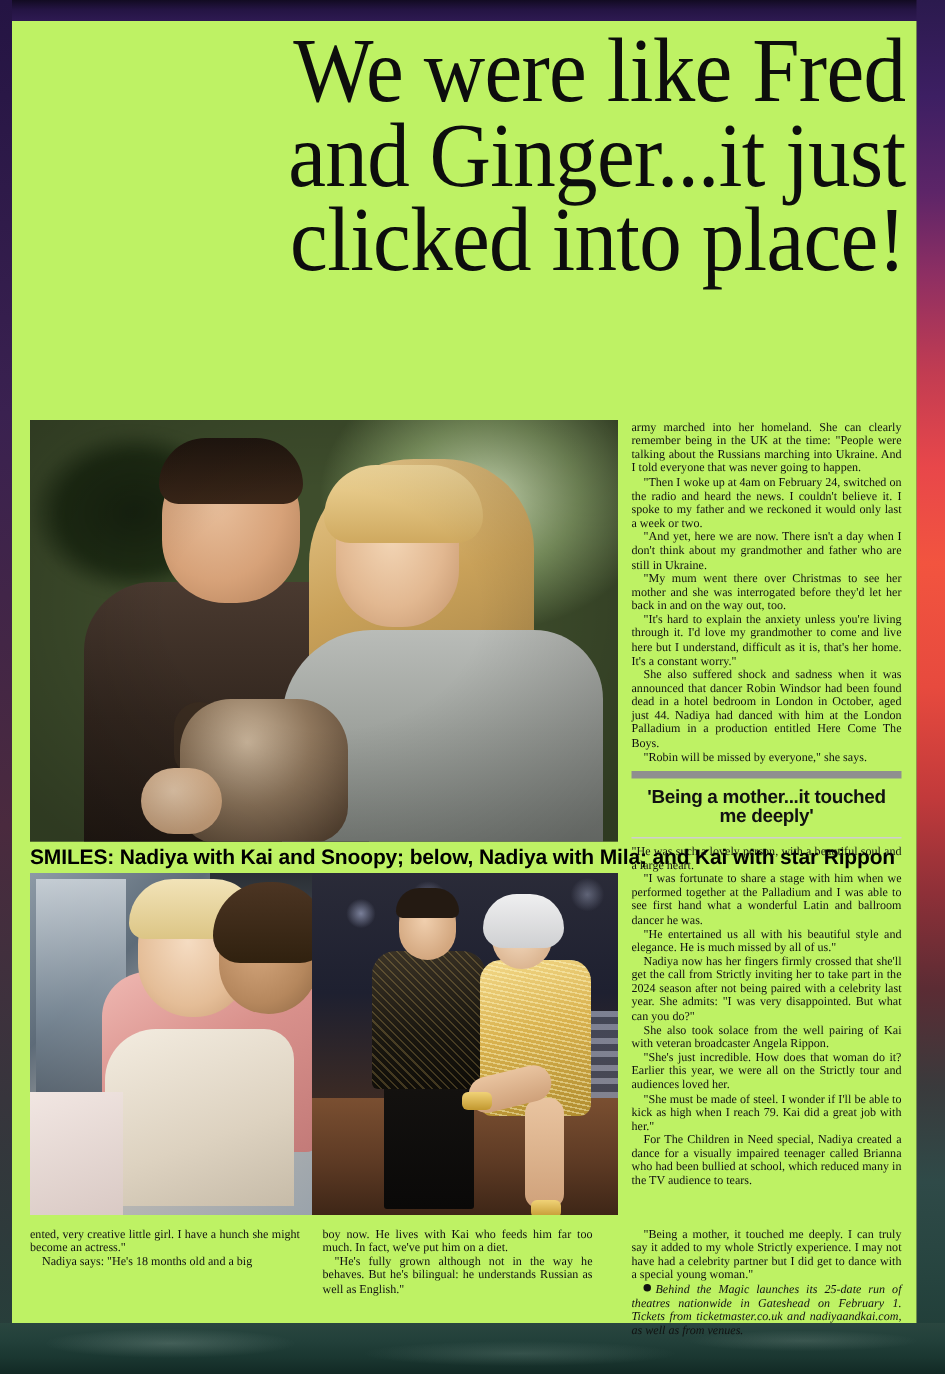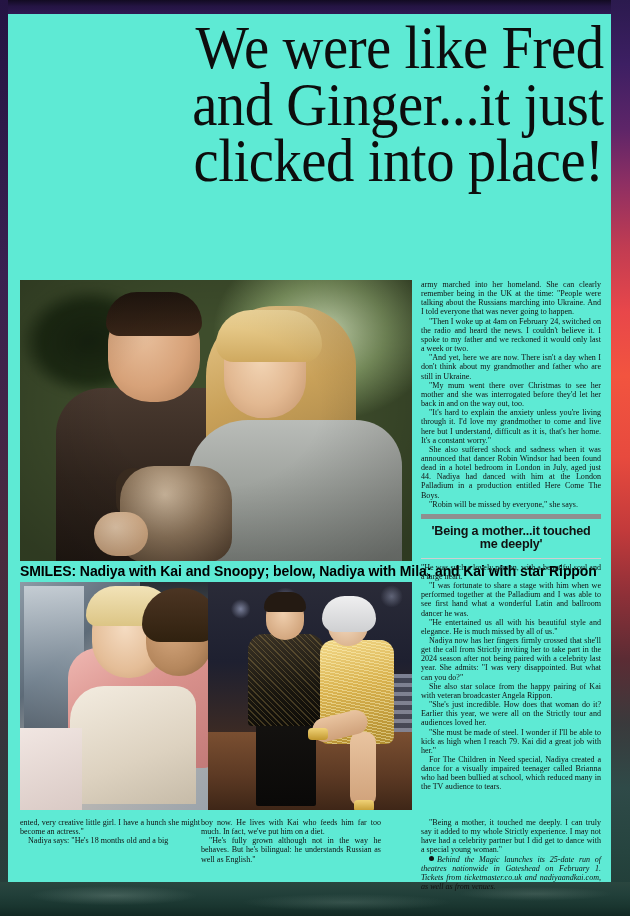--- a/index.html
+++ b/index.html
@@ -44,21 +44,21 @@
   .edge-left {
     position: absolute; left: 0; top: 0; width: 8px; height: 916px;
     background: linear-gradient(180deg,#241443 0%,#3a2150 30%,#4a2a3e 60%,#24403a 100%);
   }
 
   
   .sheet {
     position: absolute;
     left: 8px; top: 14px;
     width: 603px; height: 868px;
-    background: #5eead4;
+    background: #bef264;
   }
 
   
   .headline {
     padding: 6px 8px 0 10px;
     text-align: right;
     font-family: "Liberation Serif", serif;
     font-weight: 400;
     font-size: 61px;
     line-height: 0.93;
@@ -341,21 +341,21 @@
   .bullet-sq {
     display:inline-block; width:5px; height:5px; border-radius:50%;
     background:#111; margin-right:3px; vertical-align:1px;
   }
 
   .bottom-cols {
     position: absolute; left: 0; top: 538px; width: 502px; height: 64px;
   }
   .bcol { position: absolute; top: 0; width: 180px; }
   .bcol-1 { left: 12px; }
-  .bcol-2 { left: 193px; }
+  .bcol-2 { left: 207px; }
   .bcol-3 { left: 413px; }
 </style>
 </head>
 <body>
 
 <div class="page">
 
   <div class="edge-top"></div>
   <div class="edge-left"></div>
   <div class="edge-right"></div>
@@ -419,34 +419,34 @@
         <div class="shoe" style="left:146px; top:218px;"></div>
         <div class="shoe" style="left:100px; top:146px;"></div>
       </div>
 
       <div class="col col-right">
         <p class="noindent">army marched into her homeland. She can clearly remember being in the UK at the time: "People were talking about the Russians marching into Ukraine. And I told everyone that was never going to happen.</p>
         <p>"Then I woke up at 4am on February 24, switched on the radio and heard the news. I couldn't believe it. I spoke to my father and we reckoned it would only last a week or two.</p>
         <p>"And yet, here we are now. There isn't a day when I don't think about my grandmother and father who are still in Ukraine.</p>
         <p>"My mum went there over Christmas to see her mother and she was interrogated before they'd let her back in and on the way out, too.</p>
         <p>"It's hard to explain the anxiety unless you're living through it. I'd love my grandmother to come and live here but I understand, difficult as it is, that's her home. It's a constant worry."</p>
-        <p>She also suffered shock and sadness when it was announced that dancer Robin Windsor had been found dead in a hotel bedroom in London in July, aged just 44. Nadiya had danced with him at the London Palladium in a production entitled Here Come The Boys.</p>
+        <p>She also suffered shock and sadness when it was announced that dancer Robin Windsor had been found dead in a hotel bedroom in London in October, aged just 44. Nadiya had danced with him at the London Palladium in a production entitled Here Come The Boys.</p>
         <p>"Robin will be missed by everyone," she says.</p>
 
         <div class="crosshead">
           <div class="rule-top"></div>
           <div class="ch-text">'Being a mother...it touched me deeply'</div>
           <div class="rule-bot"></div>
         </div>
 
         <p class="noindent">"He was such a lovely person, with a beautiful soul and a large heart.</p>
         <p>"I was fortunate to share a stage with him when we performed together at the Palladium and I was able to see first hand what a wonderful Latin and ballroom dancer he was.</p>
         <p>"He entertained us all with his beautiful style and elegance. He is much missed by all of us."</p>
         <p>Nadiya now has her fingers firmly crossed that she'll get the call from Strictly inviting her to take part in the 2024 season after not being paired with a celebrity last year. She admits: "I was very disappointed. But what can you do?"</p>
-        <p>She also star solace from the happy pairing of Kai with veteran broadcaster Angela Rippon.</p>
+        <p>She also took solace from the well pairing of Kai with veteran broadcaster Angela Rippon.</p>
         <p>"She's just incredible. How does that woman do it? Earlier this year, we were all on the Strictly tour and audiences loved her.</p>
         <p>"She must be made of steel. I wonder if I'll be able to kick as high when I reach 79. Kai did a great job with her."</p>
         <p>For The Children in Need special, Nadiya created a dance for a visually impaired teenager called Brianna who had been bullied at school, which reduced many in the TV audience to tears.</p>
       </div>
 
       <div class="bottom-cols">
 
         <div class="col bcol bcol-1">
           <p class="noindent">ented, very creative little girl. I have a hunch she might become an actress."</p>
           <p>Nadiya says: "He's 18 months old and a big</p>

